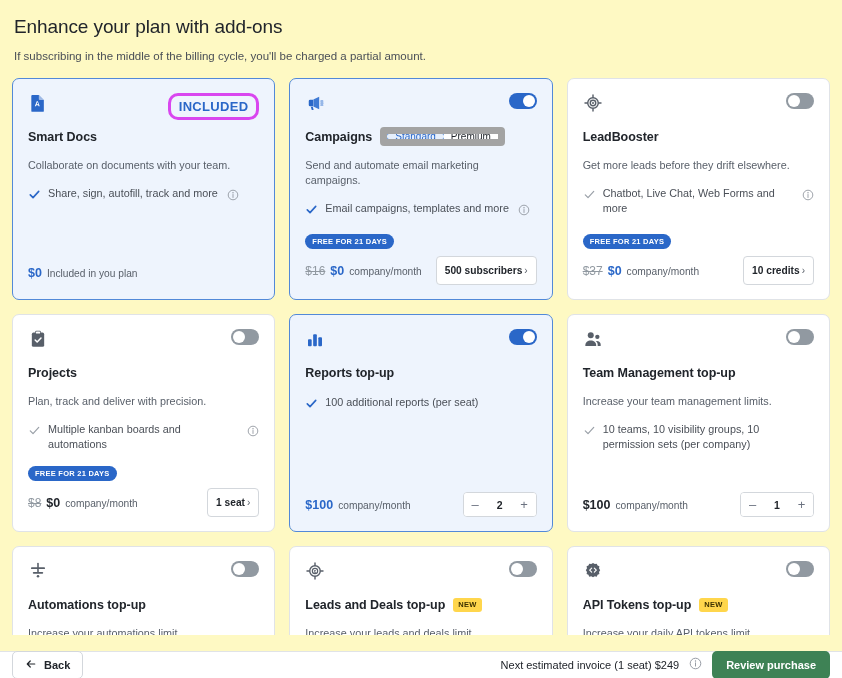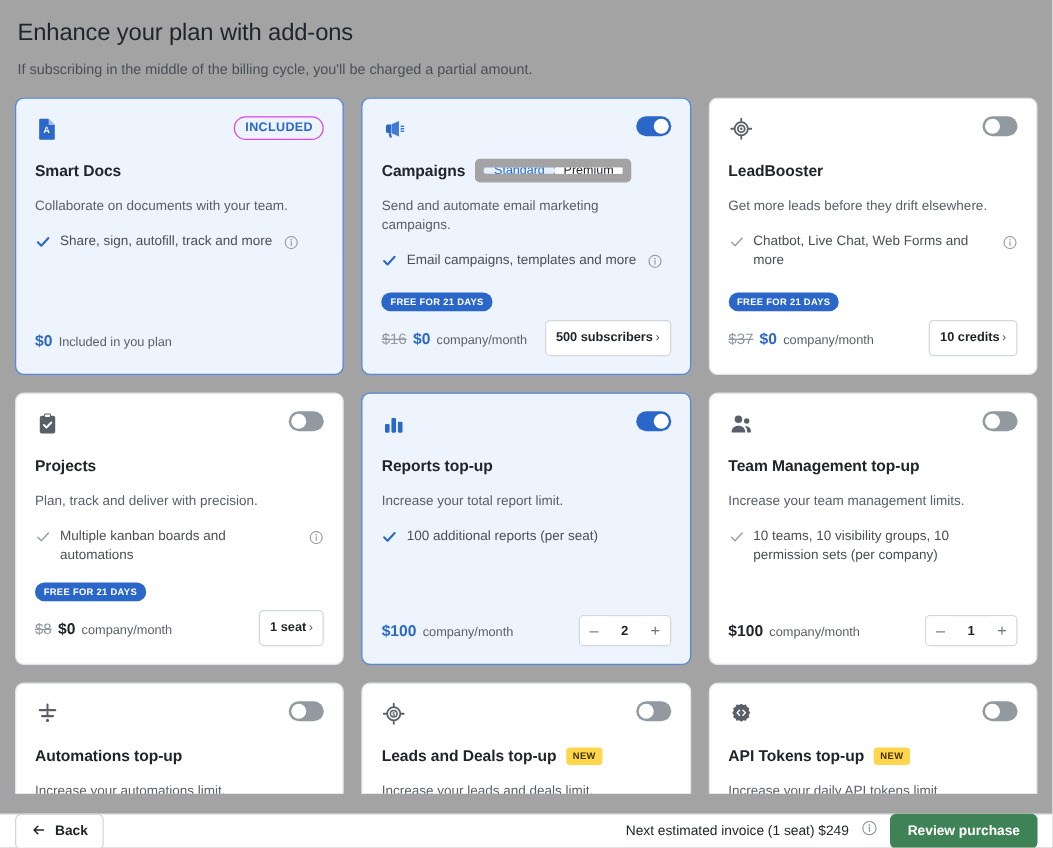--- a/index.html
+++ b/index.html
@@ -10,21 +10,21 @@
     overflow: hidden;
     background: #ffffff;
     font-family: "Liberation Sans", sans-serif;
     color: #21252b;
   }
 
   #app {
     position: relative;
     width: 842px;
     height: 678px;
-    background: #a3a3a3;
+    background: #fef9c3;
   }
 
   
   .page-header {
     padding: 14px 14px 0 14px;
   }
   .page-title {
     font-size: 19px;
     font-weight: 400;
     color: #21252b;
@@ -96,24 +96,24 @@
     left: 2px;
     width: 12px;
     height: 12px;
     border-radius: 50%;
     background: #ffffff;
   }
   .toggle.on .knob { left: 14px; }
 
   
   .included-pill {
-    border: 1px solid #d946ef;
+    border: 3px solid #d946ef;
     color: #2a67c8;
     border-radius: 10px;
-    font-size: 10px;
+    font-size: 13px;
     font-weight: 700;
     letter-spacing: 0.3px;
     padding: 3px 8px 3px 8px;
     background: transparent;
     white-space: nowrap;
   }
 
   .card-title-row {
     display: flex;
     align-items: center;
@@ -519,21 +519,20 @@
                 <rect x="16" y="10" width="4.4" height="10.6" rx="1.1" fill="#2a67c8"></rect>
               </svg>
             </span>
             <span class="toggle on">
               <span class="knob"></span>
             </span>
           </div>
           <div class="card-title-row">
             <span class="card-title">Reports top-up</span>
           </div>
-          <div class="card-desc">Increase your total report limit.</div>
           <div class="feature-row">
             <span class="feature-check"><svg width="13" height="13" viewBox="0 0 16 16" fill="none">
                 <path d="M2.8 8.4l3.4 3.4 7-7.6" stroke="#2a67c8" stroke-width="2" stroke-linecap="round" stroke-linejoin="round"></path>
               </svg></span>
             <span class="feature-text">100 additional reports (per seat)</span>
           </div>
           <div class="card-spacer"></div>
           <div class="card-footer">
             <span class="price-line">
               <span class="price-new">$100</span>

